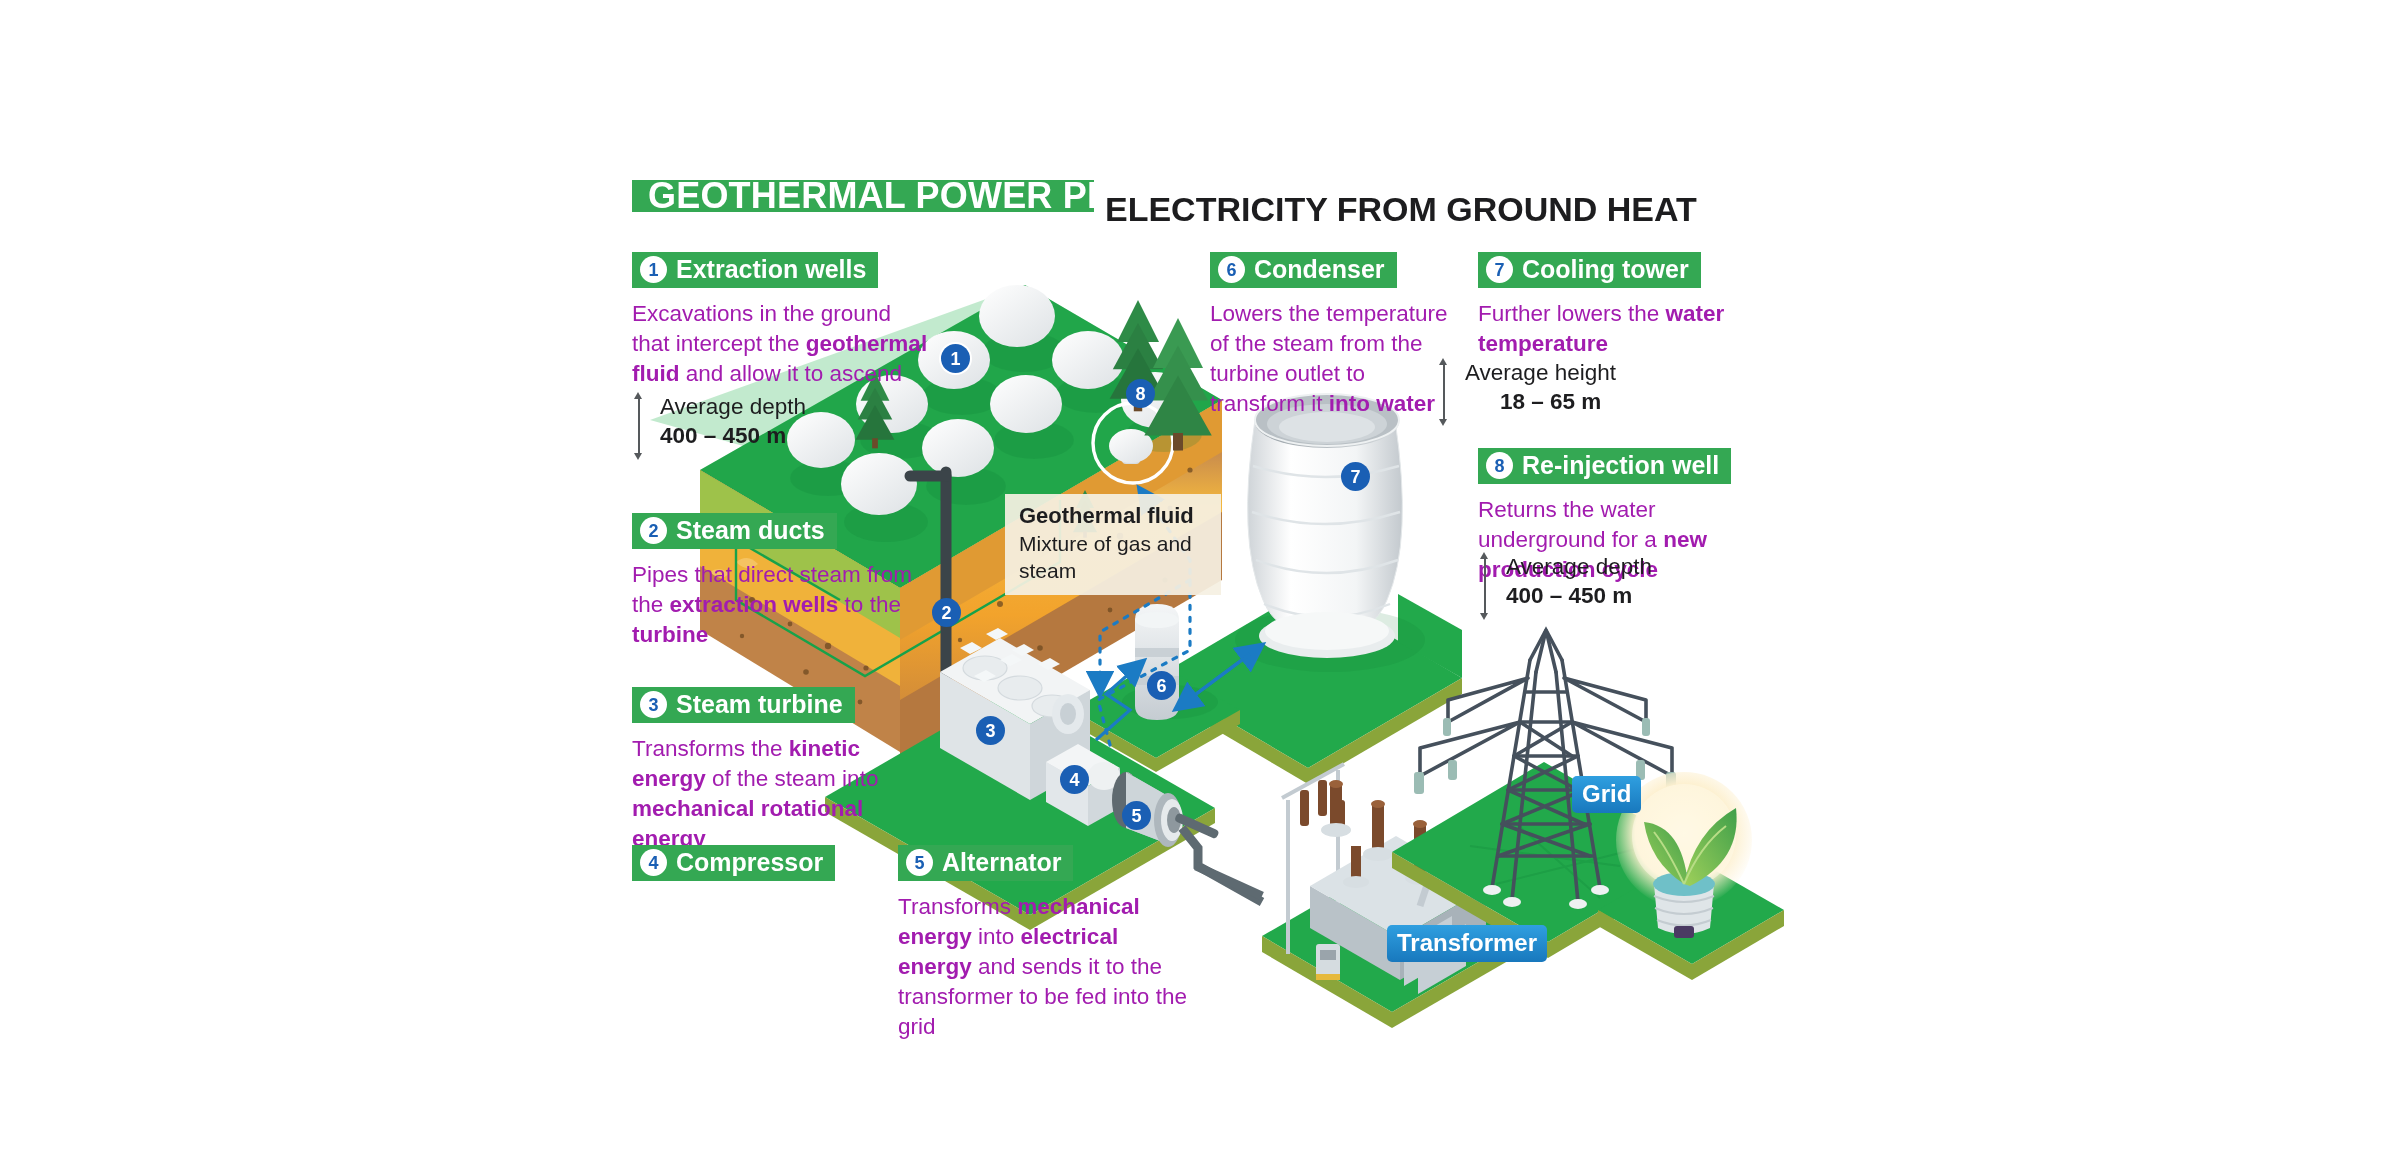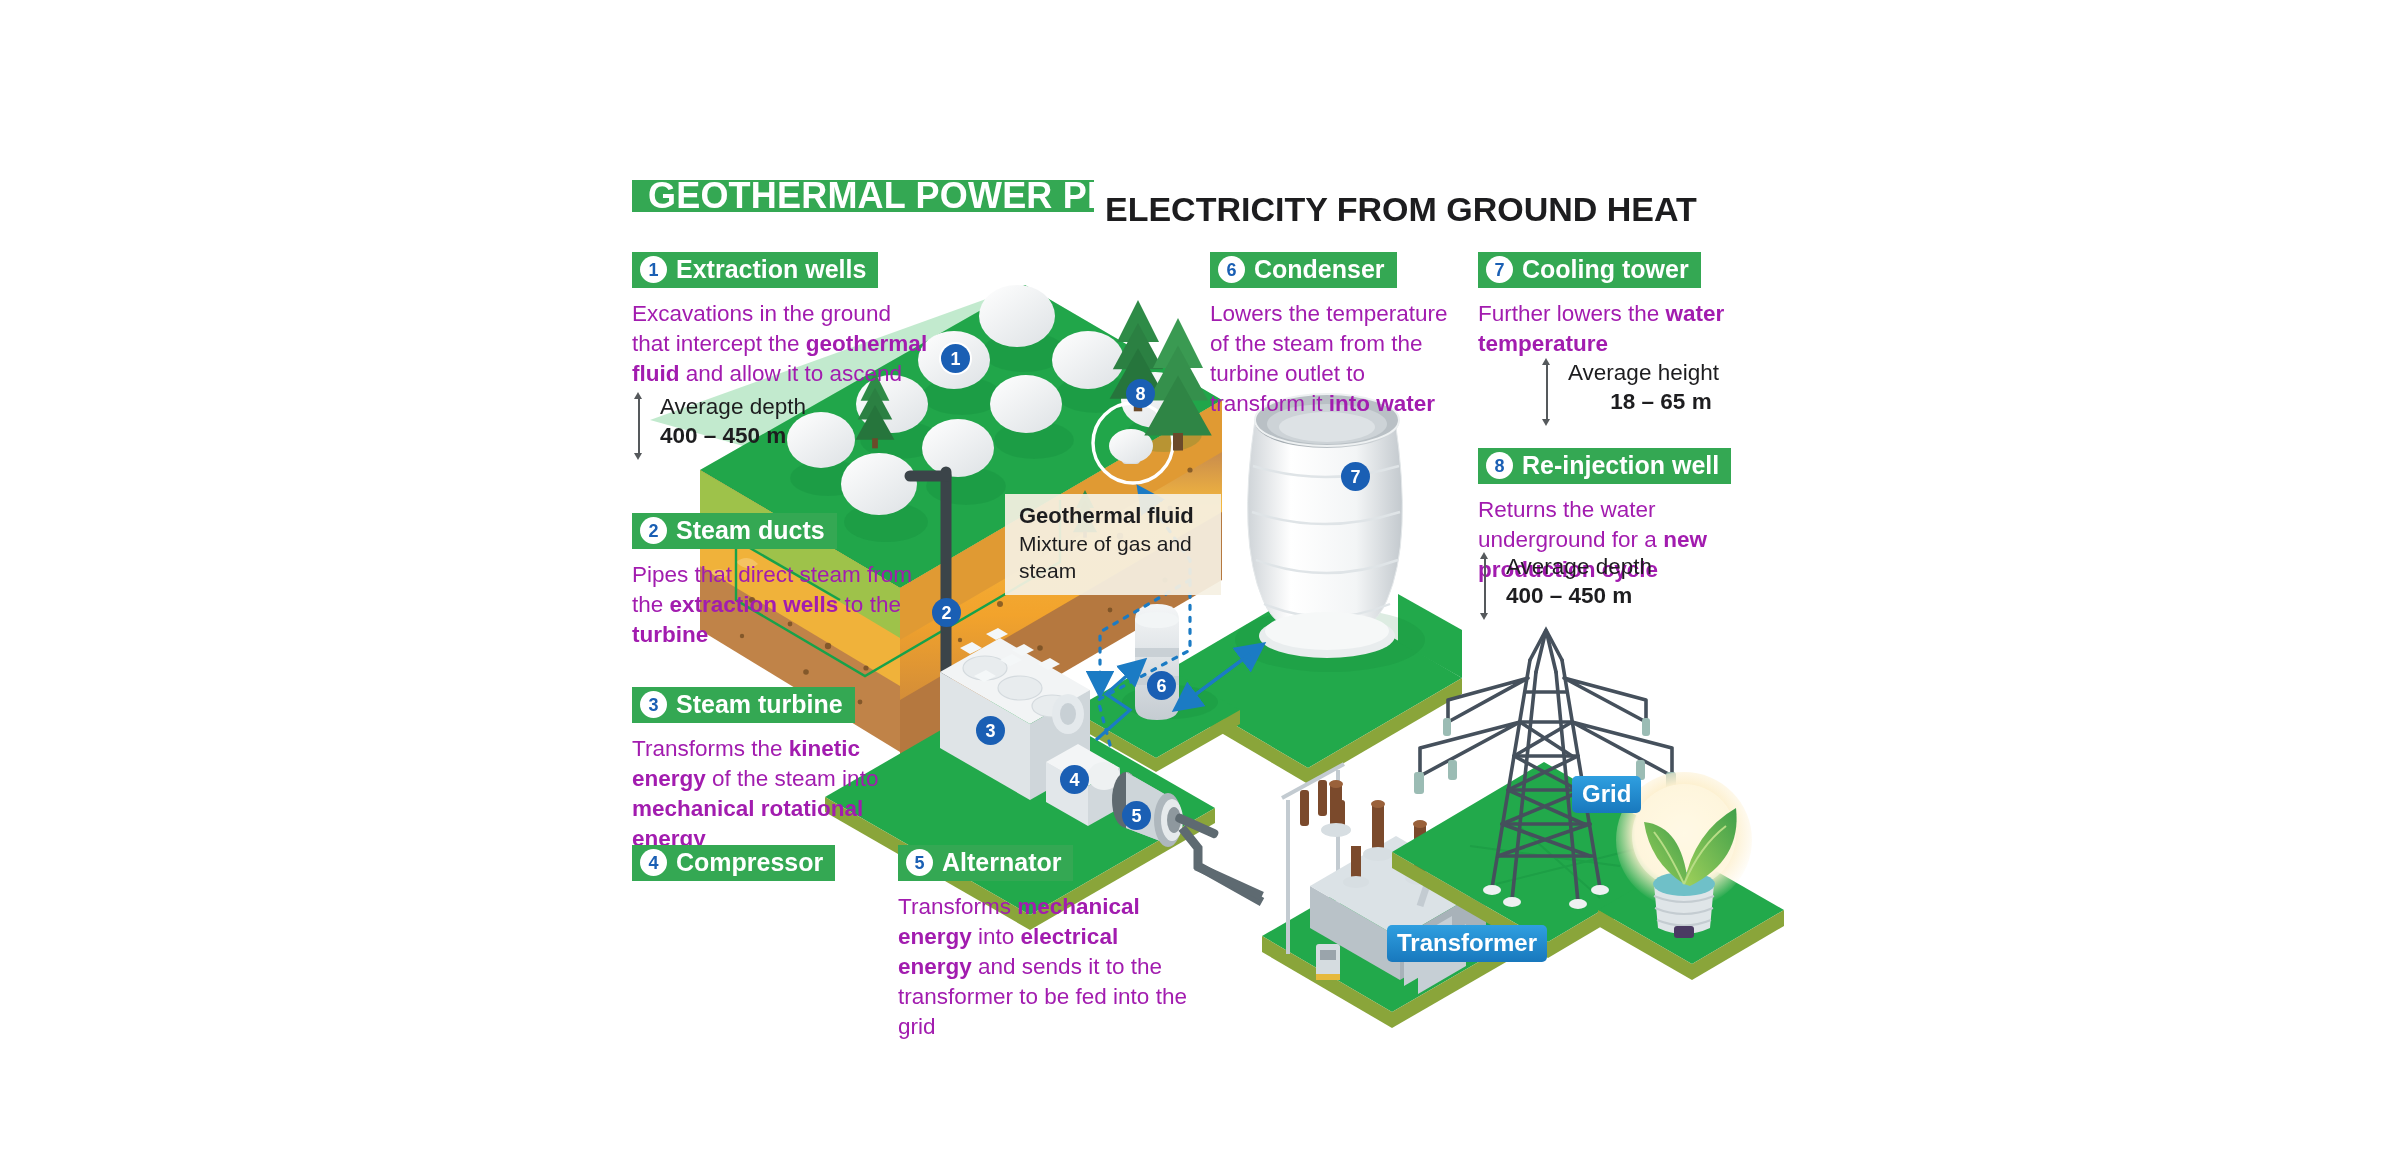--- a/index.html
+++ b/index.html
@@ -531,21 +531,21 @@
     <div class="sec-body">Lowers the temperature of the steam from the turbine outlet to transform it <b>into water</b></div>
   </div>
 
   <div class="sec" style="left:1478px;top:252px;width:250px;">
     <div class="sec-badge">
       <div class="num">7</div>
       <div class="sec-title">Cooling tower</div>
     </div>
     <div class="sec-body">Further lowers the <b>water temperature</b></div>
   </div>
-  <div class="meas" style="left:1540px;top:358px;height:68px;text-align:center;">
+  <div class="meas" style="left:1437px;top:358px;height:68px;">
     <div class="bar">
       <div class="ar up"></div>
         <div class="ln"></div>
         <div class="ar dn"></div>
     </div>
     <div class="txt">
       <div>Average height</div>
       <div style="font-weight:bold;margin-left:35px;">18 – 65 m</div>
     </div>
   </div>

